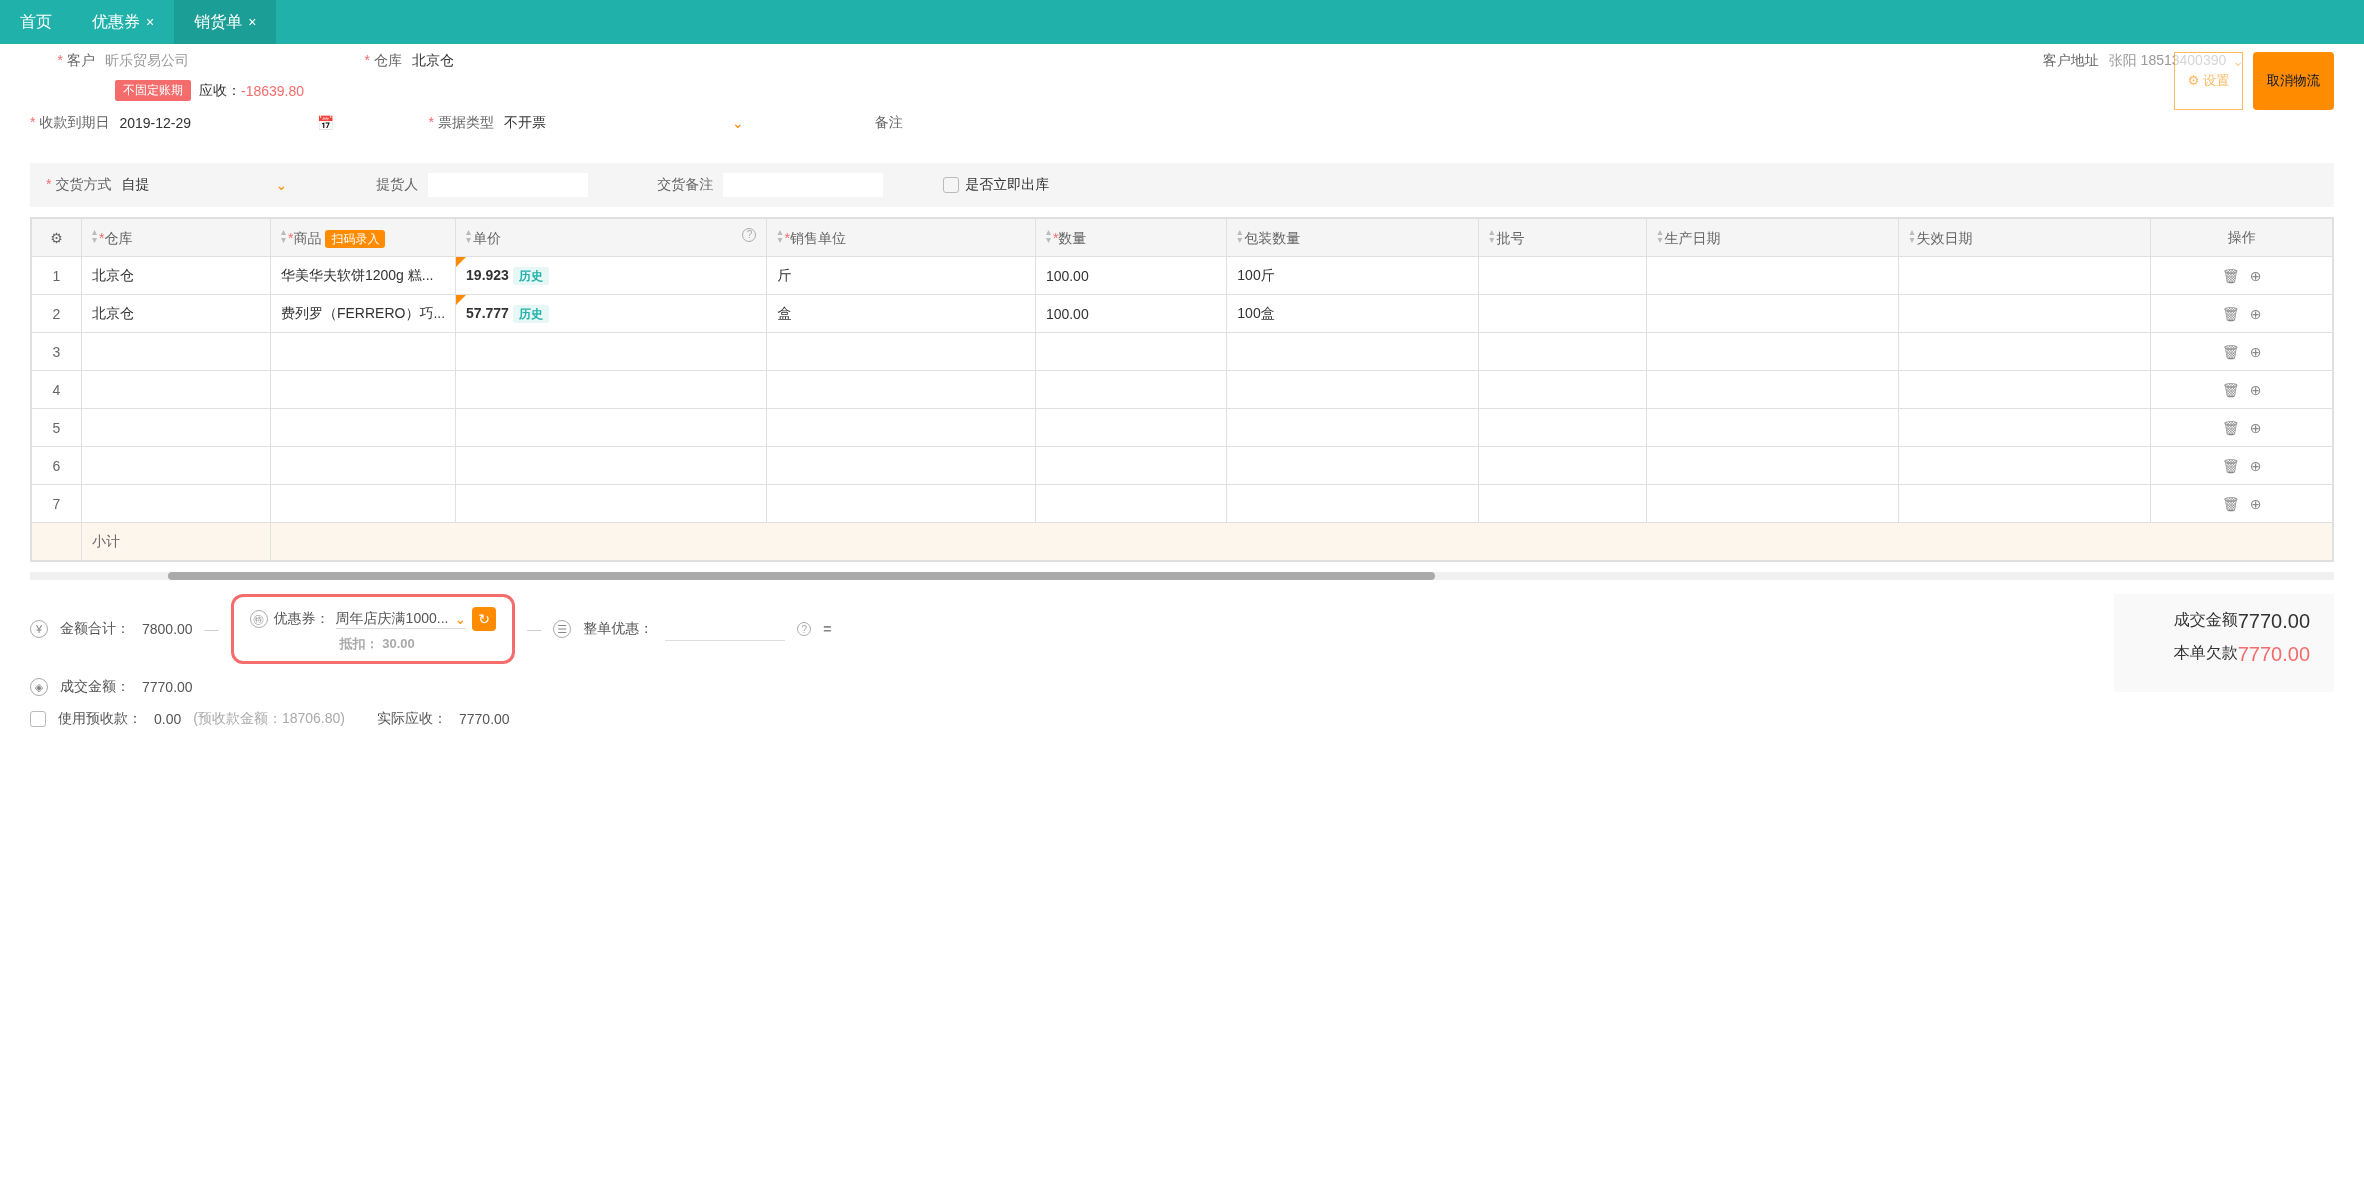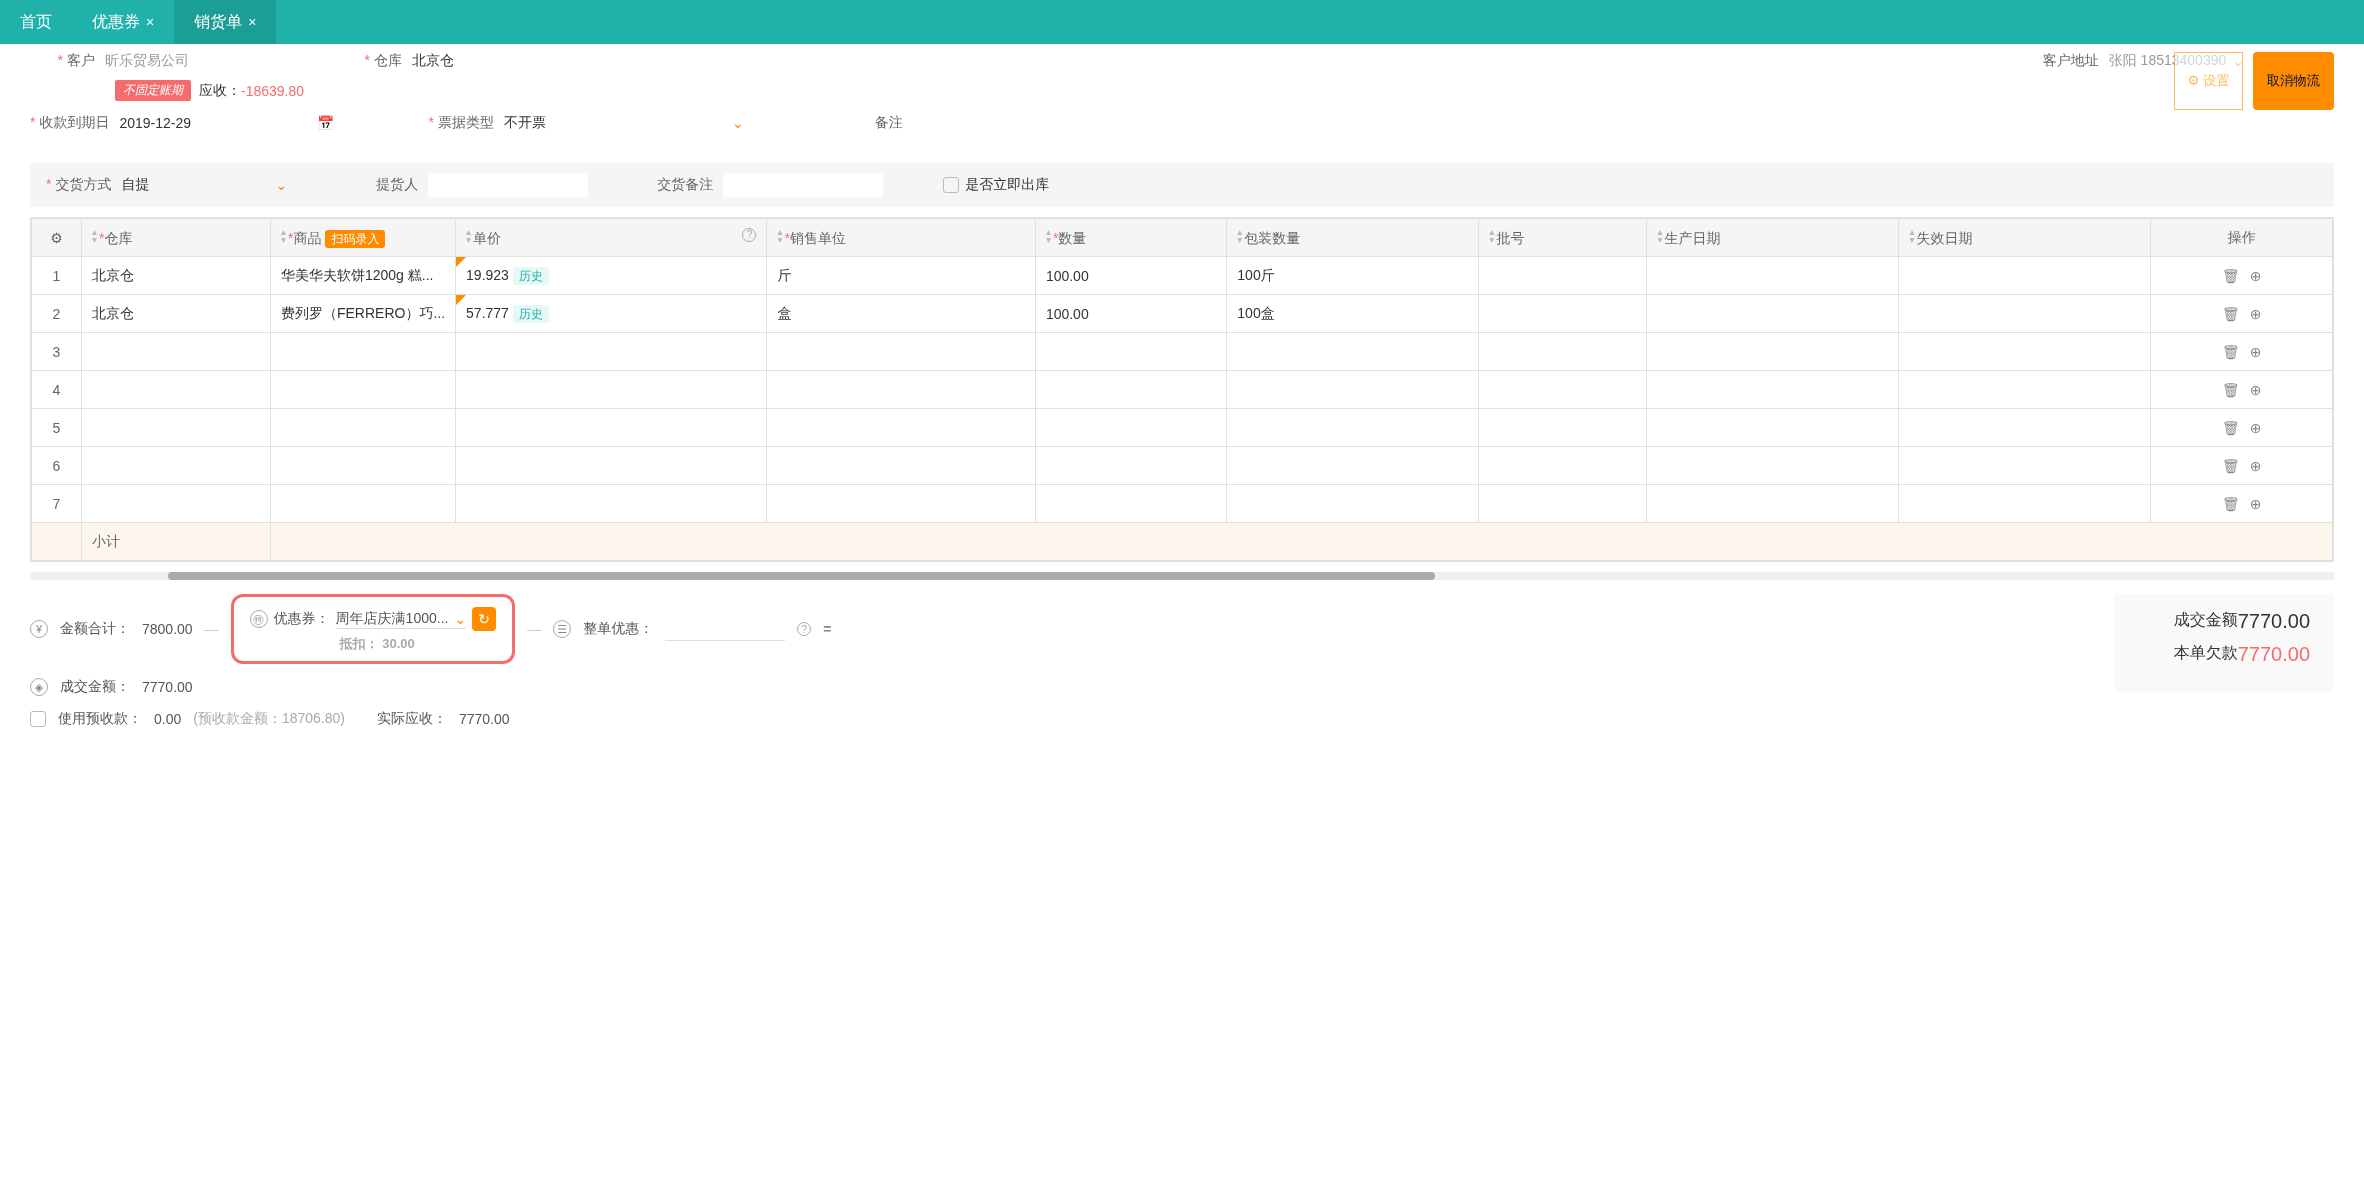--- a/index.html
+++ b/index.html
@@ -11,42 +11,42 @@
     .tab-close { margin-left: 6px; font-size: 14px; cursor: pointer; }
     
     .form-section { padding: 8px 30px; }
     .form-row { display: flex; align-items: center; margin-bottom: 10px; gap: 28px; }
     .form-group { display: flex; align-items: center; min-width: 0; }
     .form-label { color: #666; min-width: 75px; text-align: right; padding-right: 10px; }
     .required::before { content: "*"; color: #f56c6c; margin-right: 4px; }
     .form-value { color: #333; }
     .form-input { border: none; border-bottom: 1px solid transparent; padding: 4px 0; width: 230px; }
     
-    .badge-red { background: #f56c6c; color: #fff; padding: 2px 8px; font-size: 12px; border-radius: 2px; font-style: italic; }
+    .badge-red { background: #f56c6c; color: #fff; padding: 2px 8px; font-size: 12px; border-radius: 2px; }
     .text-red { color: #f56c6c; }
     .text-orange { color: #ff8c00; }
     
     .btn-orange { background: #ff8c00; color: #0f172a; border: none; padding: 20px 14px; border-radius: 4px; cursor: pointer; }
     .btn-orange-outline { border: 1px solid #ff8c00; color: #ff8c00; background: #fff; padding: 5px 12px; border-radius: 0; cursor: pointer; }
     
     .calendar-icon, .dropdown-icon { color: #ff8c00; padding: 0 6px; cursor: pointer; }
     
     .delivery-section { background: #f5f5f5; margin: 10px 30px; padding: 10px 16px; display: flex; align-items: center; gap: 60px; }
     
     .table-wrapper { margin: 10px 30px; border: 1px solid #e0e0e0; overflow-x: auto; }
     table { width: 100%; border-collapse: collapse; }
     th, td { border: 1px solid #e0e0e0; padding: 8px 10px; text-align: left; height: 38px; font-weight: normal; white-space: nowrap; overflow: hidden; text-overflow: ellipsis; }
     th { background: #f5f5f5; color: #666; position: relative; }
     td.center, th.center { text-align: center; }
     .gear-cell { width: 40px; text-align: center; }
     .row-num { text-align: center; width: 50px; color: #666; }
     .sort-arrows { color: #bbb; font-size: 10px; margin-right: 2px; display: inline-block; line-height: 8px; }
     .badge-scan { background: #ff8c00; color: #fff; padding: 2px 6px; font-size: 12px; border-radius: 3px; margin-left: 4px; }
     .history-badge { background: #e6f7f5; color: #20b2aa; padding: 2px 6px; font-size: 12px; border-radius: 3px; margin-left: 4px; }
-    .price-cell { position: relative; }
+    .price-cell { position: relative; font-weight: bold; }
     .price-corner { position: absolute; top: 0; left: 0; width: 0; height: 0; border-top: 10px solid #ff8c00; border-right: 10px solid transparent; }
     .help-icon { float: right; color: #aaa; border: 1px solid #aaa; border-radius: 50%; width: 14px; height: 14px; display: inline-flex; align-items: center; justify-content: center; font-size: 10px; }
     .subtotal-row td { background: #fdf6ec; color: #666; }
     .action-icons { display: flex; gap: 10px; justify-content: center; color: #888; }
     .action-icons span { cursor: pointer; }
     
     .scrollbar { margin: 0 30px; height: 8px; background: #f0f0f0; position: relative; }
     .scrollbar-thumb { background: #aaa; height: 8px; width: 55%; position: absolute; left: 6%; border-radius: 4px; }
     
     .summary-section { margin: 14px 30px; display: flex; align-items: flex-start; gap: 20px; position: relative; }

